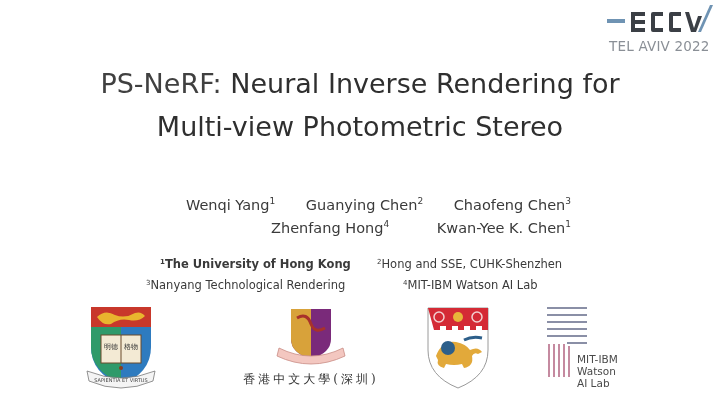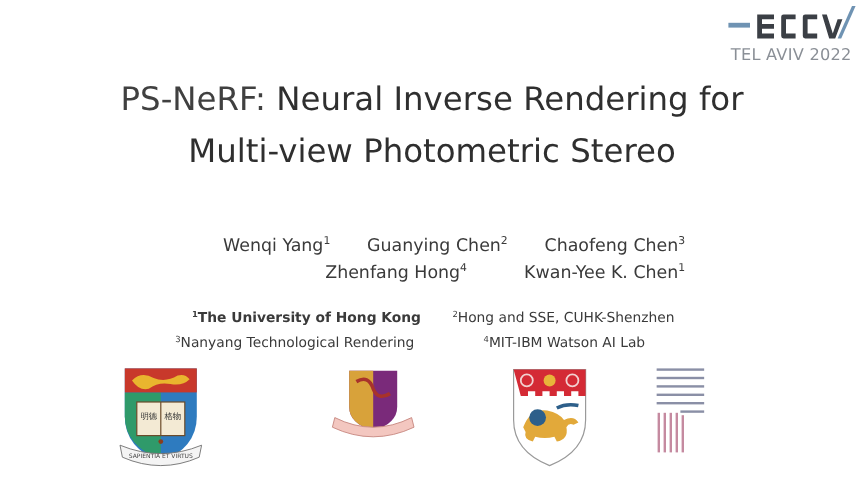--- a/index.html
+++ b/index.html
@@ -45,21 +45,21 @@
 <div class="abs authors a2">
   <span><span style="margin:0">Zhenfang Hong</span><sup>4</sup></span>
   <span style="margin-left:30px"><span style="margin:0">Kwan-Yee K. Chen</span><sup>1</sup></span>
 </div>
 
 <div class="abs aff" style="left:160px;top:257px;font-weight:bold;"><sup>1</sup><span>The University of Hong Kong</span></div>
 <div class="abs aff" style="left:377px;top:257px;"><sup>2</sup><span>Hong and SSE, CUHK-Shenzhen</span></div>
 <div class="abs aff" style="left:146px;top:278px;"><sup>3</sup><span>Nanyang Technological Rendering</span></div>
 <div class="abs aff" style="left:403px;top:278px;"><sup>4</sup><span>MIT-IBM Watson AI Lab</span></div>
 
-<div class="abs" style="left:98px;top:305px;width:72px;height:86px;">
+<div class="abs" style="left:85px;top:305px;width:72px;height:86px;">
   <svg width="72" height="86" viewBox="0 0 72 86">
     <path d="M6 2 h60 v40 q0 26 -30 38 q-30 -12 -30 -38z" fill="#2e7bbf"></path>
     <path d="M6 22 h30 v56 q-30 -12 -30 -36z" fill="#2f9a6a"></path>
     <rect x="6" y="2" width="60" height="20" fill="#c8382b"></rect>
     <path d="M12 12 q8 -8 18 -2 q10 4 20 -2 q6 -2 10 3 q-6 6 -16 4 q-10 -2 -18 4 q-8 2 -14 -7z" fill="#e9b52e"></path>
     <rect x="16" y="30" width="40" height="28" fill="#f3ead4" stroke="#6b4b2a" stroke-width="1"></rect>
     <line x1="36" y1="30" x2="36" y2="58" stroke="#6b4b2a" stroke-width="1"></line>
     <text x="26" y="44" font-size="7" text-anchor="middle" fill="#333">明德</text>
     <text x="46" y="44" font-size="7" text-anchor="middle" fill="#333">格物</text>
     <circle cx="36" cy="63" r="2" fill="#8a3d1e"></circle>
@@ -68,20 +68,21 @@
   </svg>
 </div>
 
 <div class="abs" style="left:255px;top:306px;width:120px;height:86px;">
   <svg width="120" height="60" viewBox="0 0 120 60">
     <path d="M36 3 h40 v30 q0 14 -20 20 q-20 -6 -20 -20z" fill="#7a2a7a"></path>
     <path d="M36 3 h20 v50 q-20 -6 -20 -20z" fill="#d8a23a"></path>
     <path d="M42 12 q10 -6 14 6 q4 10 14 4" stroke="#a8322b" stroke-width="3" fill="none"></path>
     <path d="M24 42 q32 16 64 0 l2 8 q-34 16 -68 0z" fill="#f3c7c0" stroke="#c98b84" stroke-width="0.8"></path>
   </svg>
+  <div style="position:absolute;left:-24px;top:65px;width:160px;text-align:center;font-family:'DejaVu Serif',serif;font-size:12px;letter-spacing:3px;color:#333;">香港中文大學(深圳)</div>
 </div>
 
 <div class="abs" style="left:424px;top:306px;width:68px;height:84px;">
   <svg width="68" height="84" viewBox="0 0 68 84">
     <path d="M4 2 h60 v42 q0 26 -30 38 q-30 -12 -30 -38z" fill="#ffffff" stroke="#9a9a9a" stroke-width="1"></path>
     <path d="M4 2 h60 v22 h-6 v-4 h-6 v4 h-6 v-4 h-6 v4 h-6 v-4 h-6 v4 h-6 v-4 h-6 v4 h-6z" fill="#d42a35"></path>
     <circle cx="15" cy="11" r="5" fill="none" stroke="#f2d0d0" stroke-width="1.5"></circle>
     <circle cx="34" cy="11" r="5" fill="#e8b43a"></circle>
     <circle cx="53" cy="11" r="5" fill="none" stroke="#f2d0d0" stroke-width="1.5"></circle>
     <path d="M12 50 q6 -16 20 -14 q10 2 14 8 q8 -4 12 2 l-4 2 q-4 -2 -6 2 q2 10 -8 12 l-2 -4 q-8 2 -16 0 l-2 4 q-8 -2 -6 -8z" fill="#e2a93a"></path>
@@ -97,13 +98,18 @@
     <rect x="0" y="15" width="40" height="2" fill="#8a8fa6"></rect>
     <rect x="0" y="22" width="40" height="2" fill="#8a8fa6"></rect>
     <rect x="0" y="29" width="40" height="2" fill="#8a8fa6"></rect>
     <rect x="20" y="36" width="20" height="2" fill="#8a8fa6"></rect>
     <rect x="1" y="38" width="2" height="33" fill="#c58aa0"></rect>
     <rect x="6" y="38" width="2" height="33" fill="#c58aa0"></rect>
     <rect x="11" y="38" width="2" height="33" fill="#c58aa0"></rect>
     <rect x="16" y="38" width="2" height="33" fill="#c58aa0"></rect>
     <rect x="21" y="40" width="2" height="31" fill="#c58aa0"></rect>
   </svg>
+  <div style="position:absolute;left:30px;top:47px;font-size:10.5px;line-height:12px;color:#4a4a4a;">
+    <div>MIT-IBM</div>
+    <div>Watson</div>
+    <div>AI Lab</div>
+  </div>
 </div>
 
 </body></html>

